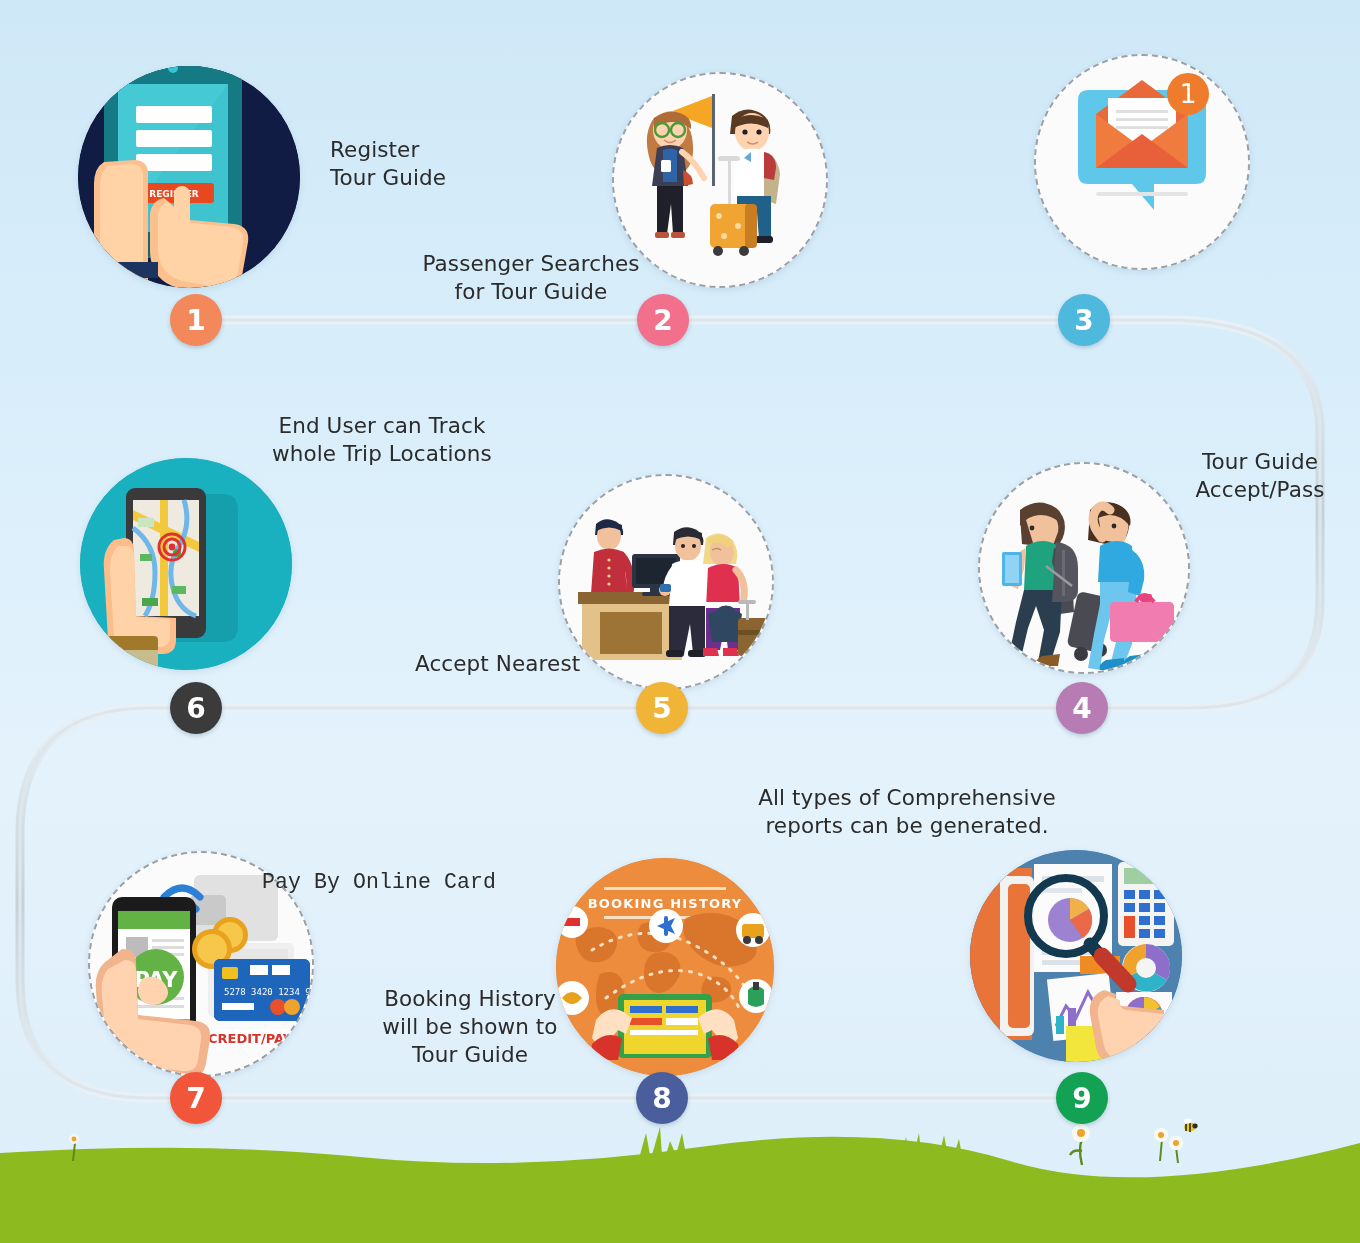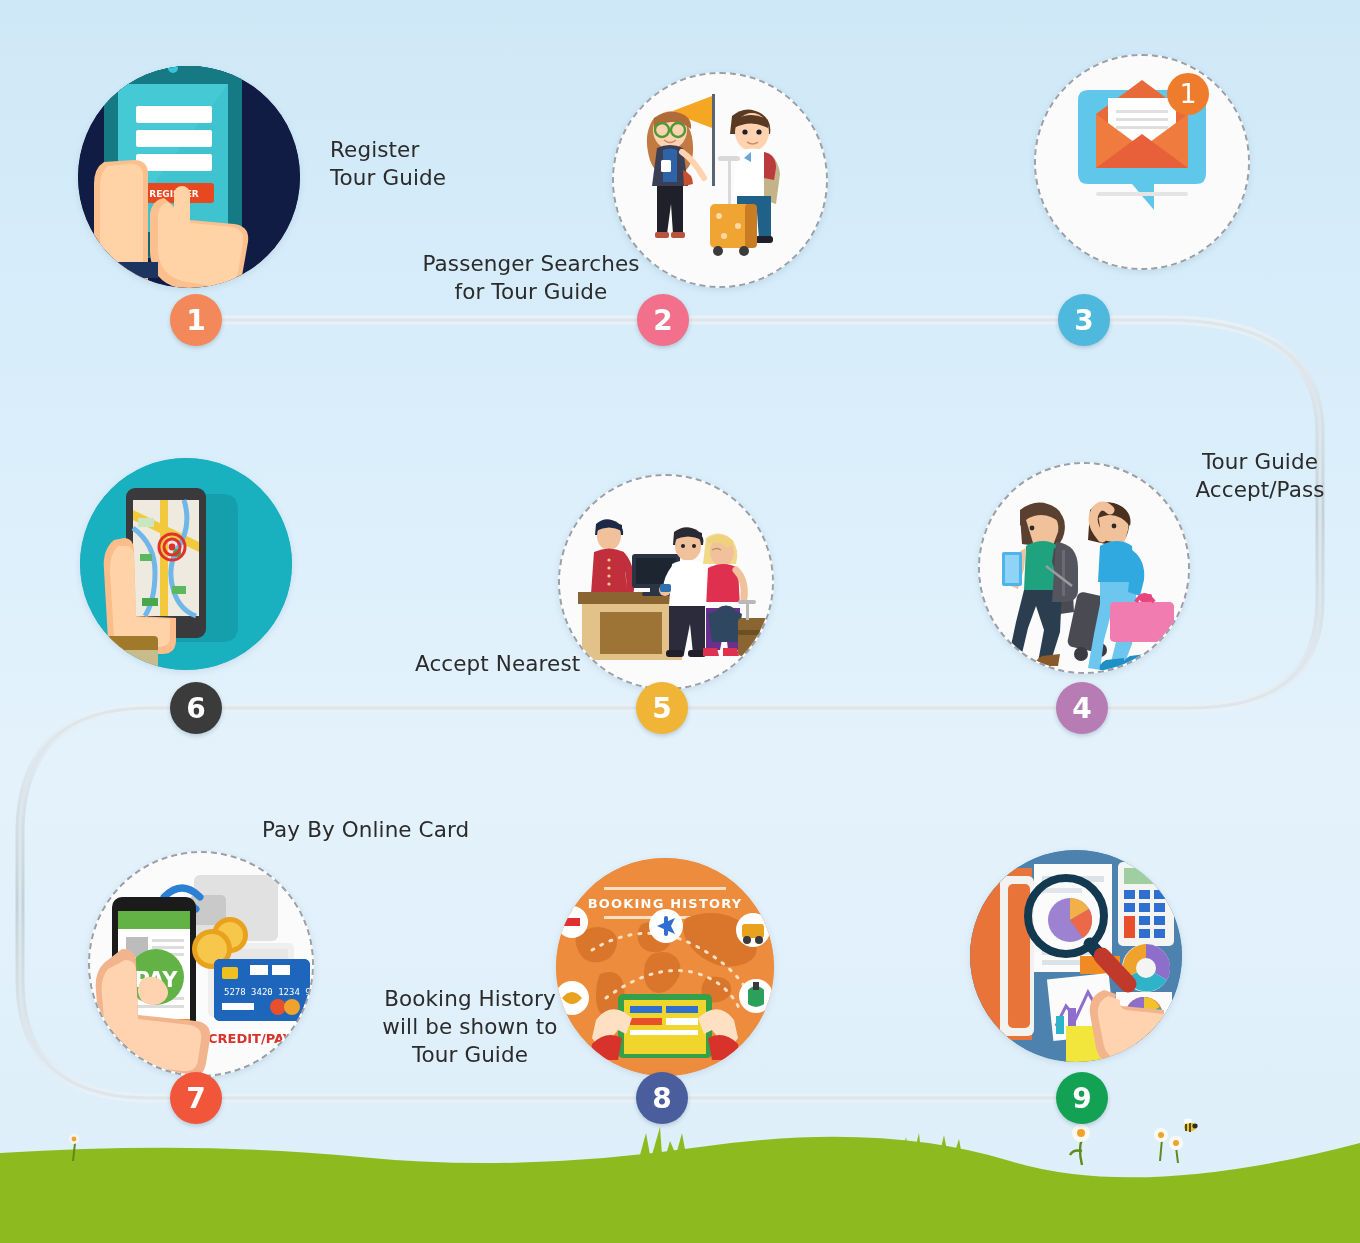--- a/index.html
+++ b/index.html
@@ -198,20 +198,22 @@
 
       <path d="M34 82 q-12 10 -10 30 l4 70 q2 14 16 14 l38 0 q14 0 14 -14 l0 -22 -40 -2 -2 -64 q0 -14 -10 -14 z" fill="#fcbd8b"></path>
       <path d="M38 88 q-9 9 -8 26 l4 64 q2 11 13 11 l32 0 q11 0 11 -11 l0 -17 -34 -2 -2 -60 q0 -11 -8 -11 z" fill="#ffd2a8"></path>
       <rect x="26" y="178" width="52" height="18" rx="4" fill="#a07a2a"></rect>
       <rect x="26" y="192" width="52" height="16" fill="#c9bc8c"></rect>
     </svg>
   </div>
   <div class="badge" style="left: 170px; top: 682px; background: rgb(59, 59, 59);">
       <span>6</span>
     </div>
+  <div class="caption cap-center" style="left:232px;top:412px;width:300px;">End User can Track
+whole Trip Locations</div>
 
   <div class="bubble dashed" style="left:558px;top:474px;width:212px;height:212px;">
     <svg viewBox="0 0 212 212">
       <circle cx="106" cy="106" r="106" fill="#fbfbfb"></circle>
 
       <path d="M36 48 q10 -9 22 -1 q6 5 5 12 l-28 0 z" fill="#1c2a47"></path>
       <ellipse cx="49" cy="60" rx="12" ry="14" fill="#f0c19b"></ellipse>
       <path d="M36 49 q13 -7 26 0 l0 6 q-13 -7 -26 0 z" fill="#1c2a47"></path>
       <path d="M34 76 q15 -7 30 0 l3 42 -36 0 z" fill="#c12f3c"></path>
       <circle cx="49" cy="84" r="1.6" fill="#f0d08a"></circle>
@@ -364,21 +366,21 @@
       <text x="118" y="190" font-size="13" font-weight="bold" fill="#d8332b" font-family="DejaVu Sans, sans-serif">CREDIT/PAYMENT</text>
 
       <path d="M14 110 q-10 10 -8 28 l4 54 q2 20 22 24 l64 8 q18 2 20 -14 l4 -24 q2 -16 -14 -18 l-58 -6 -2 -52 q0 -14 -14 -14 z" fill="#f2b48c"></path>
       <path d="M18 116 q-8 10 -6 26 l4 50 q2 16 18 19 l58 7 q14 2 16 -11 l3 -20 q2 -13 -11 -15 l-52 -6 -2 -48 q0 -11 -11 -11 z" fill="#ffd2b0"></path>
       <path d="M52 126 q14 -6 22 4 q8 10 0 18 q-10 8 -22 0 q-8 -10 0 -22 z" fill="#ffd2b0"></path>
     </svg>
   </div>
   <div class="badge" style="left: 170px; top: 1072px; background: rgb(241, 85, 58);">
       <span>7</span>
     </div>
-  <div class="caption" style="left:262px;top:816px;width:320px;">Pay By Online Card</div>
+  <div class="caption" style="left:262px;top:868px;width:320px;font-family:Liberation Mono, monospace;">Pay By Online Card</div>
 
   <div class="bubble solidorange" style="left:556px;top:858px;width:218px;height:218px;">
     <svg viewBox="0 0 218 218">
       <circle cx="109" cy="109" r="109" fill="#ec8c3c"></circle>
       <rect x="48" y="29" width="122" height="3" fill="#f7e0c2"></rect>
       <text x="109" y="50" font-size="13" font-weight="bold" fill="#ffffff" letter-spacing="1.2" text-anchor="middle" font-family="DejaVu Sans, sans-serif">BOOKING HISTORY</text>
       <rect x="48" y="58" width="122" height="3" fill="#f7e0c2"></rect>
 
       <g fill="#d9762c">
         <path d="M20 78 q18 -14 34 -6 q10 6 6 18 q-4 12 -16 14 q-14 2 -20 -8 q-6 -10 -4 -18 z"></path>
@@ -489,20 +491,22 @@
       <path d="M132 106 l26 28" stroke="#c0392b" stroke-width="17" stroke-linecap="round"></path>
 
       <path d="M134 140 q-16 6 -14 24 l6 34 q4 18 24 18 l44 0 0 -56 -42 -4 q-8 -2 -6 -12 z" fill="#f2b48c"></path>
       <path d="M138 146 q-12 6 -10 20 l6 30 q4 14 20 14 l40 0 0 -46 -38 -4 q-7 -2 -6 -10 z" fill="#ffd2b0"></path>
       <path d="M172 194 q22 -4 34 0 l0 18 -40 0 z" fill="#1f2b44"></path>
     </svg>
   </div>
   <div class="badge" style="left: 1056px; top: 1072px; background: rgb(19, 162, 84);">
       <span>9</span>
     </div>
+  <div class="caption cap-center" style="left:742px;top:784px;width:330px;">All types of Comprehensive
+reports can be generated.</div>
 
   <svg class="ground" viewBox="0 0 1360 130" preserveAspectRatio="none">
     <path d="M0 40 Q 200 28 360 44 T 700 34 T 1010 48 T 1360 30 L1360 130 L0 130 Z" fill="#8dba1e"></path>
   </svg>
   <svg class="ground" viewBox="0 0 1360 130" preserveAspectRatio="none" style="height:130px;">
 
     <g fill="#8dba1e">
       <path d="M640 42 l6 -22 4 22 z"></path>
         <path d="M652 42 l8 -28 2 28 z"></path>
       <path d="M666 42 l4 -14 6 14 z"></path>

